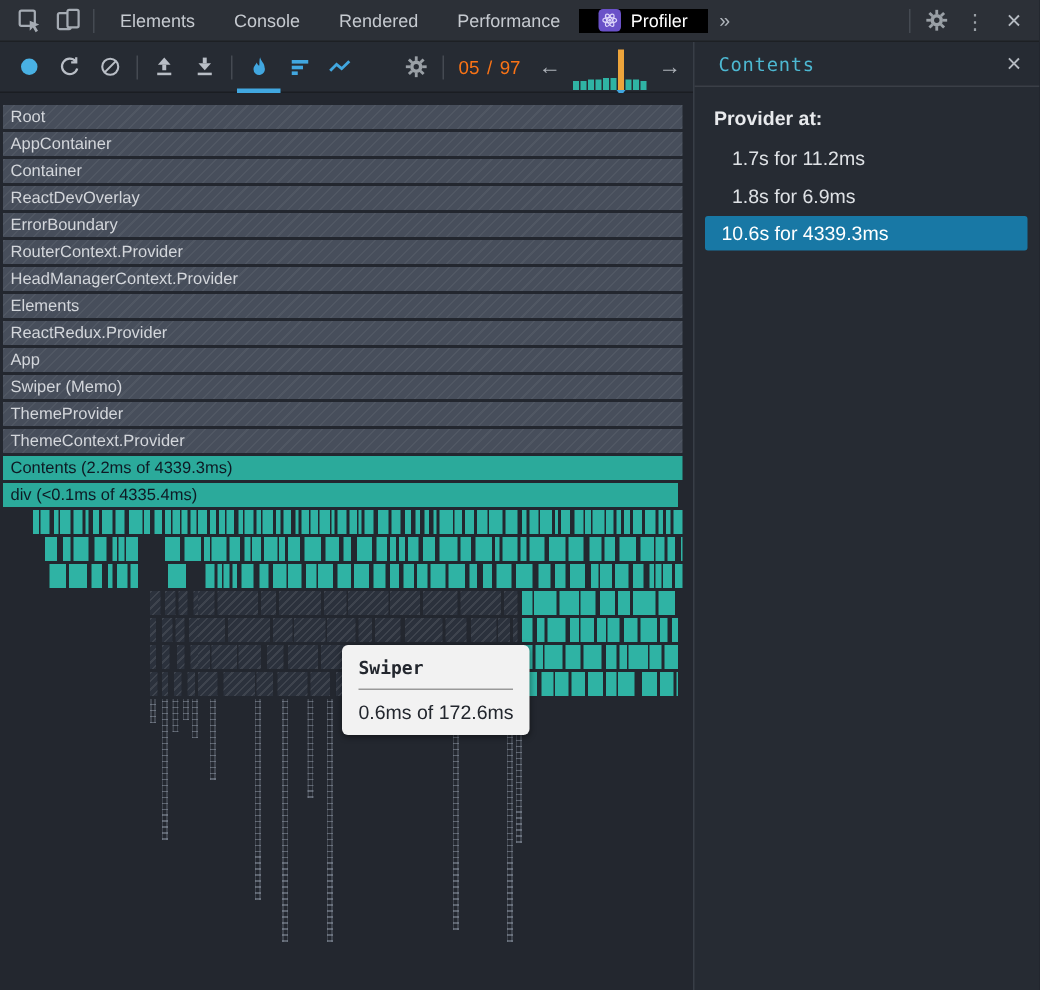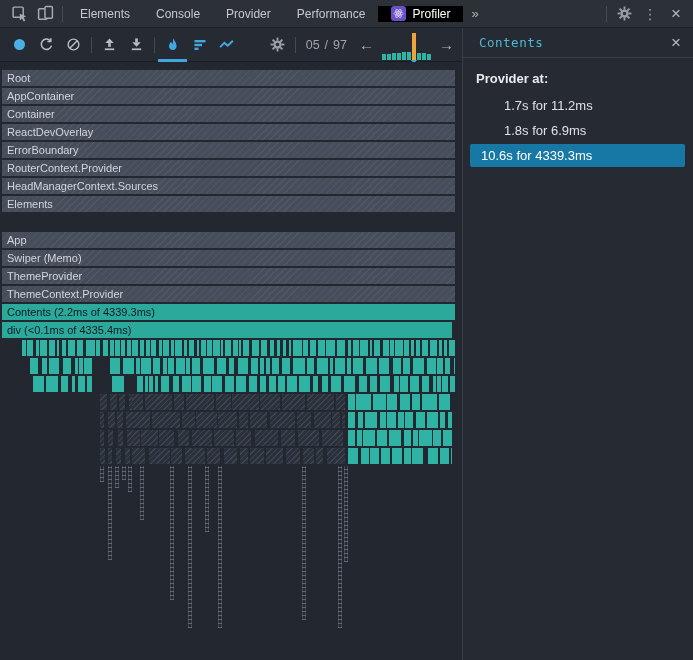--- a/index.html
+++ b/index.html
@@ -24,21 +24,21 @@
   .xclose{font-size:17px;color:#b6bbc2;line-height:1;}
 
   .main{display:flex;height:632px;}
   .left{width:462px;display:flex;flex-direction:column;}
   .toolbar{height:34px;background:var(--panel);display:flex;align-items:center;
            border-bottom:1px solid #1a1d22;padding-left:6px;color:#c6cad0;}
   .tbtn{width:27px;height:34px;display:flex;align-items:center;justify-content:center;
         position:relative;cursor:pointer;}
   .tbtn.active::after{content:"";position:absolute;bottom:0;left:-1px;right:-1px;height:2.5px;background:var(--blue);}
   .rec{width:11px;height:11px;border-radius:50%;background:#49b1e4;}
-  .counter{font-size:12.5px;margin:0 6px;display:flex;gap:5px;color:#a3a3a3;}
+  .counter{font-size:12.5px;margin:0 6px;display:flex;gap:5px;color:#f97316;}
   .navarrow{font-size:15px;color:#aeb3ba;padding:0 6px;cursor:pointer;}
   .minichart{display:flex;align-items:flex-end;height:30px;gap:1px;position:relative;margin:0 2px;cursor:pointer;}
   .mbar{width:4px;background:var(--teal2);}
   .mbar.sel{background:var(--yellow);position:relative;}
   .mbar.sel::after{content:"";position:absolute;left:50%;transform:translateX(-50%);bottom:-4px;
     border-left:3.5px solid transparent;border-right:3.5px solid transparent;border-top:4px solid var(--blue);}
 
   .flame{position:relative;flex:1;background:var(--bg);overflow:hidden;}
   .frow{position:absolute;left:2px;height:16px;font-size:11px;line-height:16px;
         white-space:nowrap;overflow:hidden;cursor:pointer;padding-left:5px;}
@@ -57,21 +57,21 @@
   .tt-title{font-family:"DejaVu Sans Mono",monospace;font-weight:bold;font-size:12px;}
   .tt-div{border-top:1px solid #999;margin:7px 0;}
   .tt-detail{font-size:13px;white-space:nowrap;}
 
   .sidebar{width:231px;background:var(--panel);border-left:1px solid #383e47;display:flex;flex-direction:column;}
   .sb-head{height:30px;display:flex;align-items:center;justify-content:space-between;
            padding:0 12px 0 16px;border-bottom:1px solid #3a3f47;}
   .sb-title{font-family:"DejaVu Sans Mono",monospace;font-size:12.5px;color:var(--cyan);letter-spacing:.5px;}
   .sb-body{padding-top:13px;font-size:13px;color:#dee1e5;}
   .sb-label{font-weight:bold;color:#e8eaed;padding-left:13px;margin-bottom:8px;}
-  .commit-row{height:24px;line-height:24px;padding-left:25px;margin:1px 16px;cursor:pointer;white-space:nowrap;}
+  .commit-row{height:24px;line-height:24px;padding-left:25px;margin:1px 0;cursor:pointer;white-space:nowrap;}
   .commit-row.sel{background:var(--hl);color:#fff;margin-left:7px;margin-right:8px;
                   padding-left:11px;border-radius:2px;height:23px;line-height:23px;}
   svg{display:block;}
 </style>
 </head>
 <body>
 
 <div class="tabbar">
   <div class="tb-icon" style="margin-left:6px;">
     <svg width="17" height="17" viewBox="0 0 16 16">
@@ -81,21 +81,21 @@
   </div>
   <div class="tb-icon">
     <svg width="17" height="17" viewBox="0 0 16 16">
       <rect x="1.5" y="3.5" width="8" height="10" rx="1" fill="none" stroke="#a5abb3" stroke-width="1.4"></rect>
       <rect x="7.5" y="1.5" width="7" height="11" rx="1" fill="#2c3037" stroke="#a5abb3" stroke-width="1.4"></rect>
     </svg>
   </div>
   <div class="vsep"></div>
   <div class="tab">Elements</div>
   <div class="tab">Console</div>
-  <div class="tab">Provider</div>
+  <div class="tab">Rendered</div>
   <div class="tab">Performance</div>
   <div class="tab active">
     <span class="badge">
       <svg width="11" height="11" viewBox="0 0 12 12">
         <g fill="none" stroke="#ded6fa" stroke-width="0.9">
           <ellipse cx="6" cy="6" rx="5" ry="1.9"></ellipse>
           <ellipse cx="6" cy="6" rx="5" ry="1.9" transform="rotate(60 6 6)"></ellipse>
           <ellipse cx="6" cy="6" rx="5" ry="1.9" transform="rotate(120 6 6)"></ellipse>
         </g>
         <circle cx="6" cy="6" r="1.1" fill="#ded6fa"></circle>
@@ -215,28 +215,34 @@
           <div class="mbar" style="height: 8px;"></div>
           <div class="mbar sel" style="height: 27px;"></div>
           <div class="mbar" style="height: 7px;"></div>
           <div class="mbar" style="height: 7px;"></div>
           <div class="mbar" style="height: 6px;"></div>
         </div>
       <div class="navarrow" style="margin-right:2px;">→</div>
     </div>
 
     <div class="flame" id="flame">
+      <div class="tooltip">
+        <div class="tt-title">Swiper</div>
+        <div class="tt-div"></div>
+        <div class="tt-detail">0.6ms of 172.6ms</div>
+      </div>
     <div class="frow gray" style="top: 8px; width: 453px;"><span>Root</span></div>
         <div class="frow gray" style="top: 26px; width: 453px;"><span>AppContainer</span></div>
         <div class="frow gray" style="top: 44px; width: 453px;"><span>Container</span></div>
         <div class="frow gray" style="top: 80px; width: 453px;"><span>ErrorBoundary</span></div>
         <div class="frow gray" style="top: 62px; width: 453px;"><span>ReactDevOverlay</span></div>
         <div class="frow gray" style="top: 98px; width: 453px;"><span>RouterContext.Provider</span></div>
-        <div class="frow gray" style="top: 116px; width: 453px;"><span>HeadManagerContext.Sources</span></div>
+        <div class="frow gray" style="top: 116px; width: 453px;"><span>HeadManagerContext.Provider</span></div>
         <div class="frow gray" style="top: 134px; width: 453px;"><span>Elements</span></div>
+        <div class="frow gray" style="top: 152px; width: 453px;"><span>ReactRedux.Provider</span></div>
         <div class="frow gray" style="top: 170px; width: 453px;"><span>App</span></div>
         <div class="frow gray" style="top: 188px; width: 453px;"><span>Swiper (Memo)</span></div>
         <div class="frow gray" style="top: 206px; width: 453px;"><span>ThemeProvider</span></div>
         <div class="frow gray" style="top: 224px; width: 453px;"><span>ThemeContext.Provider</span></div>
         <div class="frow teal" style="top: 242px; width: 453px;"><span>Contents (2.2ms of 4339.3ms)</span></div>
         <div class="frow teal" style="top: 260px; width: 450px;"><span>div (&lt;0.1ms of 4335.4ms)</span></div>
         <div class="fbar teal" style="left: 22px; top: 278px; width: 4px; height: 16px;"></div>
         <div class="fbar teal" style="left: 27px; top: 278px; width: 6px; height: 16px;"></div>
         <div class="fbar teal" style="left: 36px; top: 278px; width: 3px; height: 16px;"></div>
         <div class="fbar teal" style="left: 40px; top: 278px; width: 7px; height: 16px;"></div>

